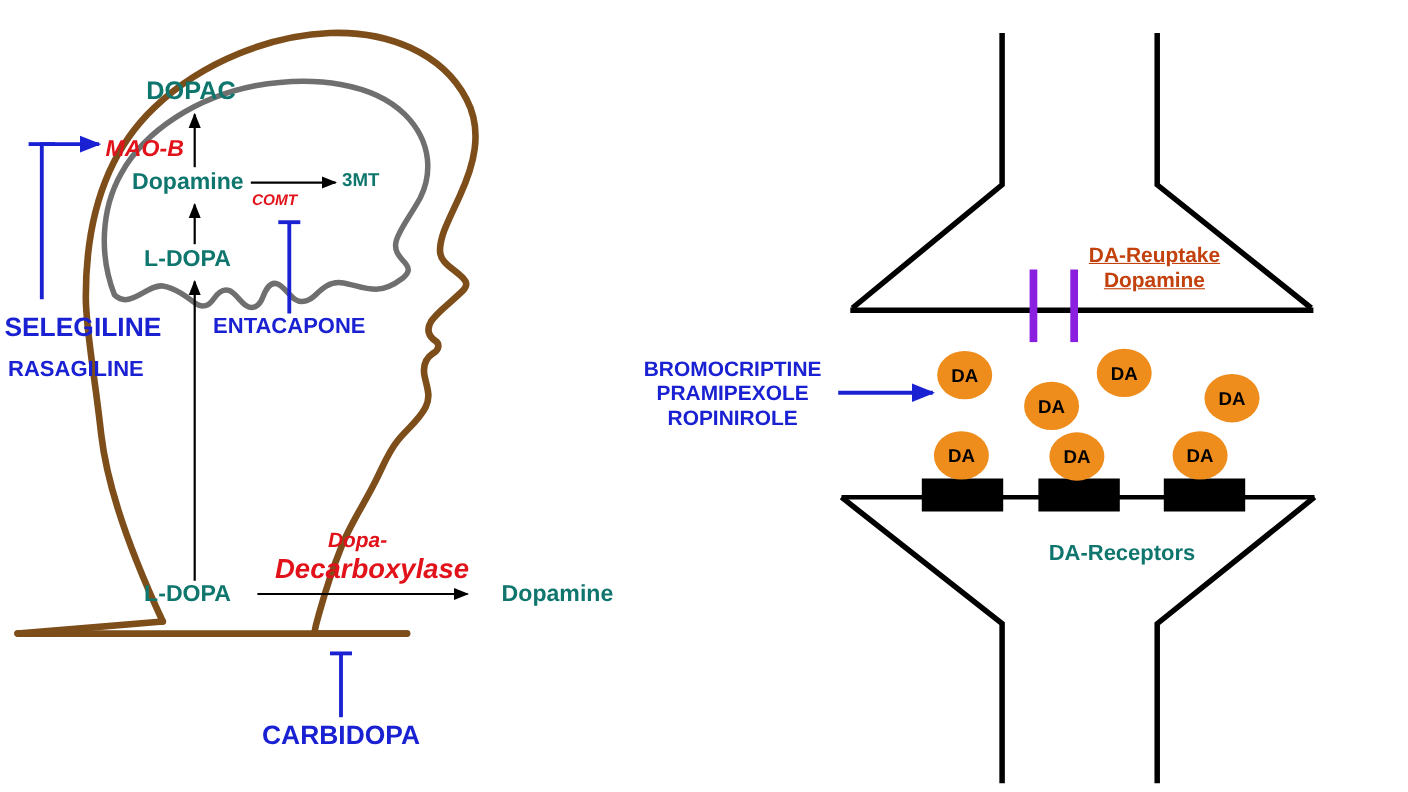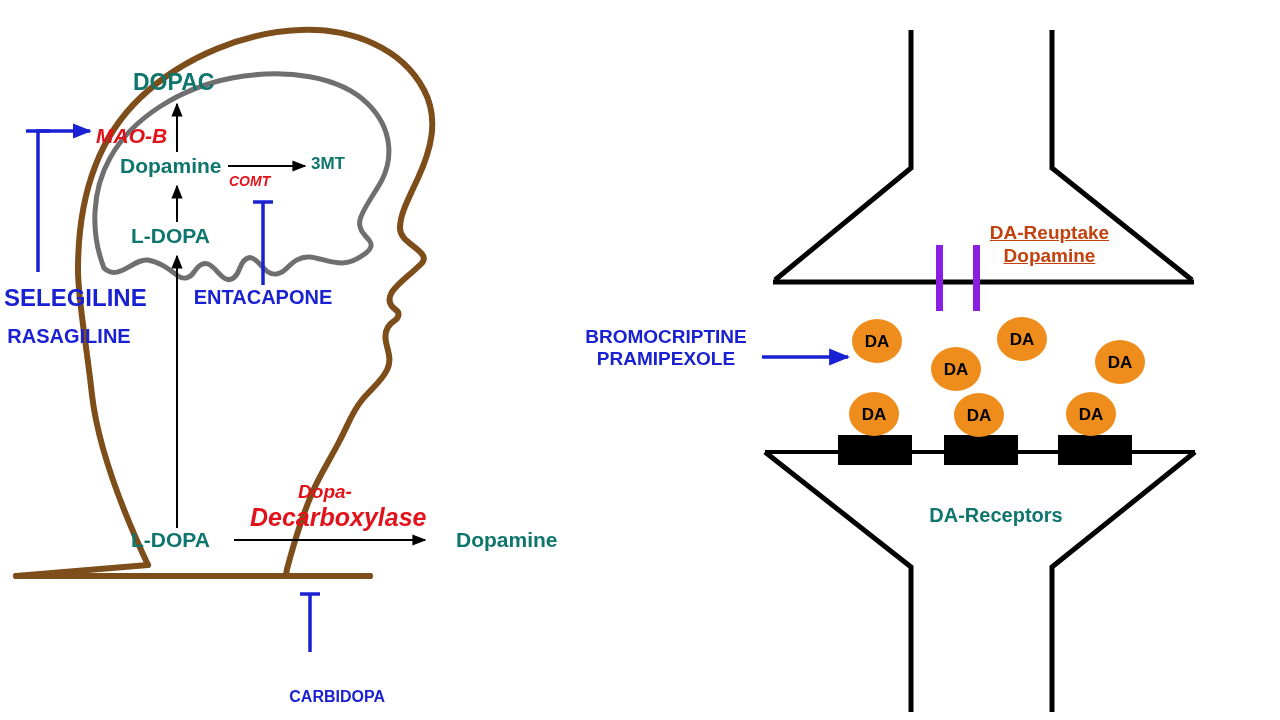--- a/index.html
+++ b/index.html
@@ -225,23 +225,24 @@
 
   <div class="lbl blue-drug ctr" style="left:188px; top:286px; font-size:20px; width:150px;text-align:center;">ENTACAPONE</div>
 
   <div class="lbl red-enz ctr" style="left:250px; top:481px; font-size:19px; width:150px;">Dopa-</div>
   <div class="lbl red-enz ctr" style="left:250px; top:503px; font-size:25px; width:150px;">Decarboxylase</div>
 
   <div class="lbl blk" style="left:131px; top:528px; font-size:21px;">L-DOPA</div>
 
   <div class="lbl blk" style="left:456px; top:528px; font-size:21px;">Dopamine</div>
 
-  <div class="lbl blue-drug ctr" style="left:235px; top:688px; font-size:16px; width:150px;text-align:right;">CARBIDOPA</div>
+  <div class="lbl blue-drug ctr" style="left:235px; top:656px; font-size:24px; width:150px;">CARBIDOPA</div>
 
   <div class="lbl violet ctr" style="left:977px; top:222px; font-size:19px; width:145px;">DA-Reuptake</div>
   <div class="lbl violet ctr" style="left:977px; top:245px; font-size:19px; width:145px;">Dopamine</div>
 
   <div class="lbl blue-drug ctr" style="left:575px; top:326px; font-size:19px; width:182px;">BROMOCRIPTINE</div>
   <div class="lbl blue-drug ctr" style="left:575px; top:348px; font-size:19px; width:182px;">PRAMIPEXOLE</div>
-
-  <div class="lbl blk ctr" style="left:876px; top:492px; font-size:20px; width:240px;margin-top:12px;">DA-Receptors</div>
+  <div class="lbl blue-drug ctr" style="left:575px; top:370px; font-size:19px; width:182px;">ROPINIROLE</div>
+
+  <div class="lbl blk ctr" style="left:900px; top:492px; font-size:20px; width:240px;">DA-Receptors</div>
 
 </div>
 
 </body></html>

